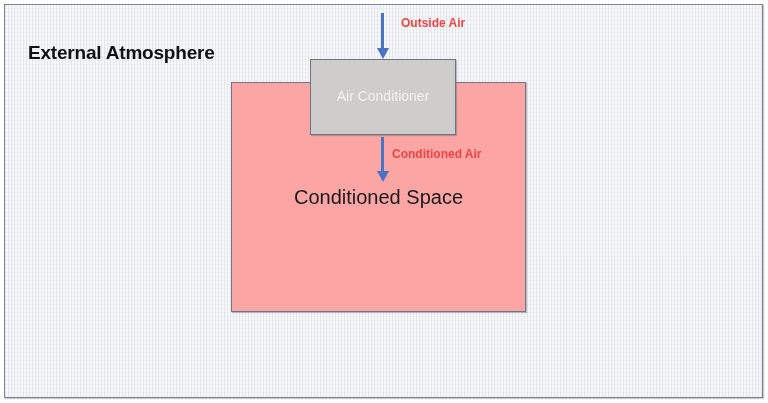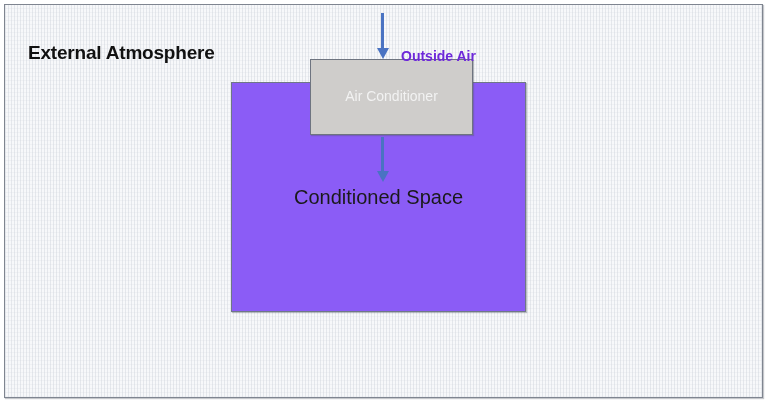--- a/index.html
+++ b/index.html
@@ -40,36 +40,36 @@
       letter-spacing: -0.2px;
       white-space: nowrap;
       margin-top: 11px;
     }
     .space-box {
       position: absolute;
       left: 231px; top: 82px;
       width: 295px; height: 230px;
       box-sizing: border-box;
       border: 1px solid #6f7787;
-      background: #8b5cf6;
+      background: #fca5a5;
       box-shadow: 1px 1px 1px rgba(80,85,95,0.35);
     }
     .space-label {
       position: absolute;
       left: 0; right: 0;
       top: 103px;
       text-align: center;
       font-size: 20px;
       color: #1a1a1a;
       white-space: nowrap;
     }
     .ac-box {
       position: absolute;
       left: 310px; top: 59px;
-      width: 163px; height: 76px;
+      width: 146px; height: 76px;
       box-sizing: border-box;
       border: 1px solid #6e7480;
       background: #cfcdcb;
       box-shadow: 1px 1px 1px rgba(80,85,95,0.35);
       display: flex;
       align-items: center;
       justify-content: center;
     }
     .ac-label {
       font-size: 14px;
@@ -96,25 +96,24 @@
       border-top: 11px solid #4a73c2;
     }
     .arrow-outside { left: 377px; top: 13px; height: 46px; }
     .arrow-outside .shaft { height: 36px; }
     .arrow-outside .head { top: 35px; left: -0.5px; }
     .arrow-conditioned { left: 377px; top: 137px; height: 46px; }
     .arrow-conditioned .shaft { height: 35px; }
     .arrow-conditioned .head { top: 34px; left: -0.5px; }
     .flow-label {
       position: absolute;
-      font-size: 14px;
+      font-size: 12px;
       font-weight: bold;
-      color: #6d28d9;
+      color: #ef4444;
       white-space: nowrap;
-      margin-top: 32px;
     }
     .outside-air-label { left: 401px; top: 16px; }
     .conditioned-air-label { left: 392px; top: 147px; }
   </style>
 </head>
 <body>
 
 <div class="canvas">
   <div class="outer-frame">
   </div>
@@ -132,13 +131,14 @@
   <div class="arrow arrow-outside">
     <div class="shaft"></div>
     <div class="head"></div>
   </div>
   <div class="flow-label outside-air-label">Outside Air</div>
 
   <div class="arrow arrow-conditioned">
     <div class="shaft"></div>
     <div class="head"></div>
   </div>
+  <div class="flow-label conditioned-air-label">Conditioned Air</div>
 </div>
 
 </body></html>

